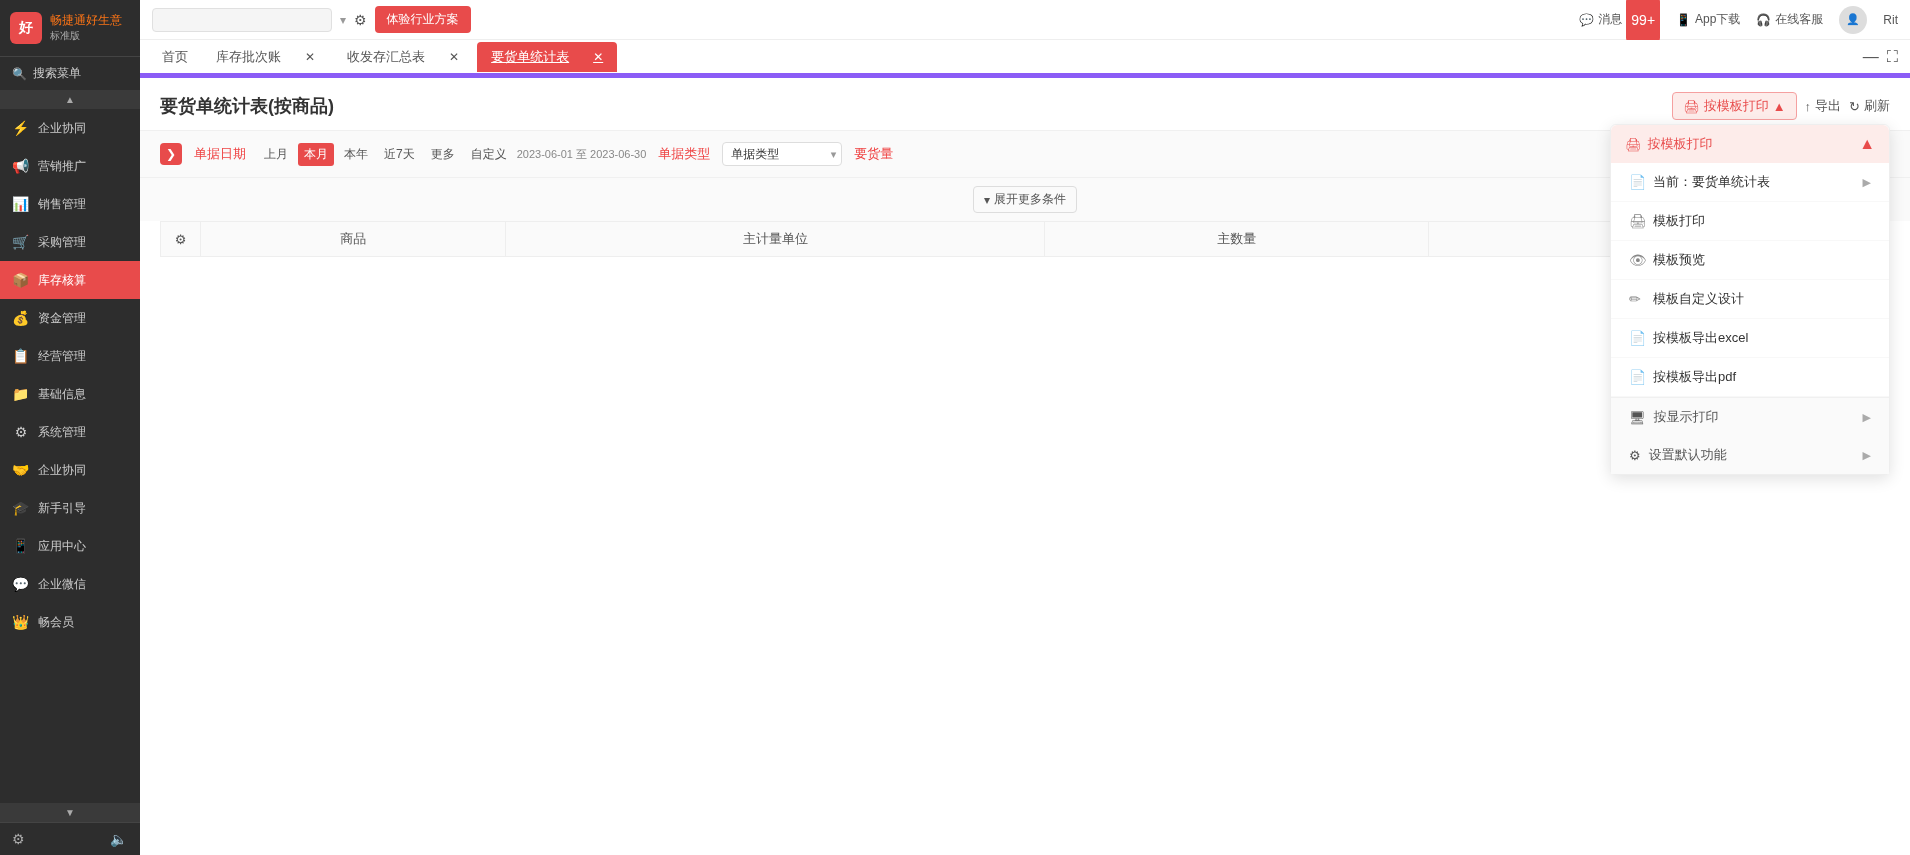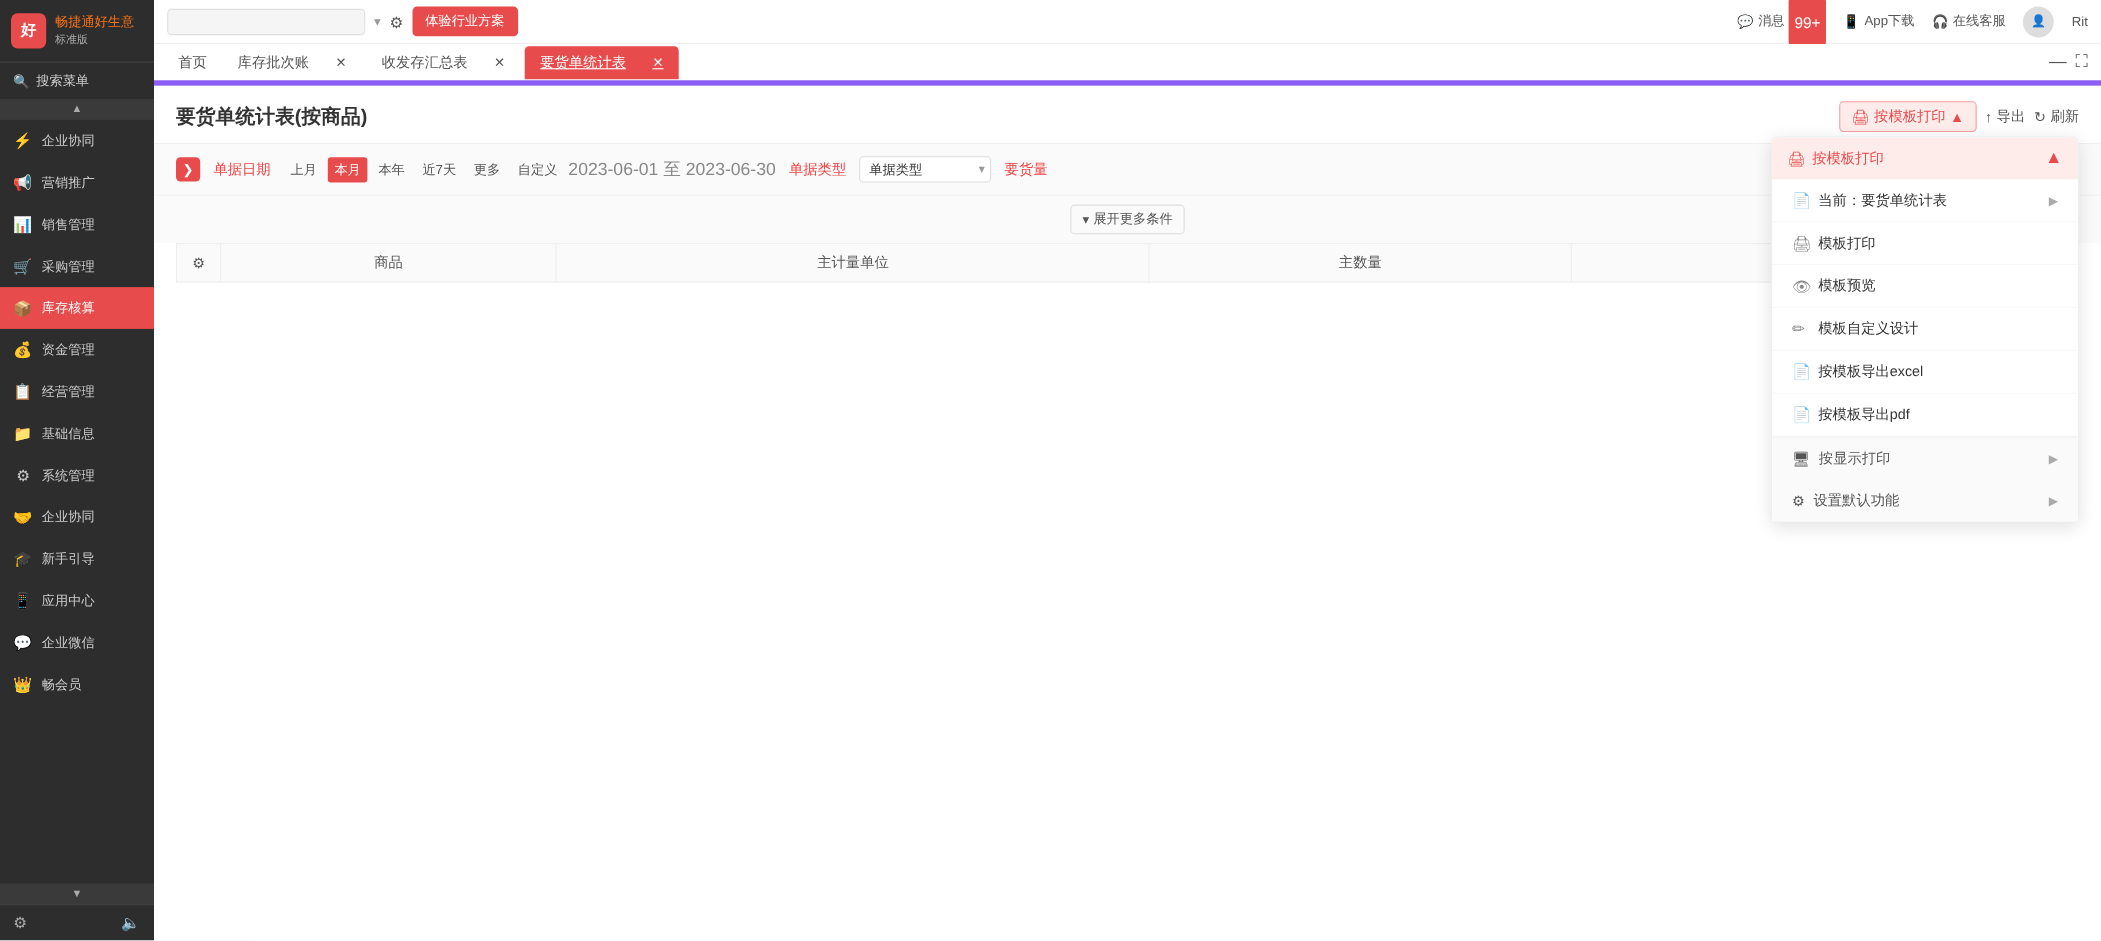--- a/index.html
+++ b/index.html
@@ -192,21 +192,21 @@
     }
     .filter-label { color: #ef4444; font-size: 13px; white-space: nowrap; }
     .date-group { display: flex; align-items: center; gap: 4px; }
     .date-btn {
       background: none; border: none; padding: 3px 6px;
       font-size: 12px; color: #555; cursor: pointer; border-radius: 3px; text-align: right;
     }
     .date-btn.active {
       background: #e84b4b; color: white; border-radius: 3px;
     }
-    .date-range { font-size: 16px; color: #888; }
+    .date-range { font-size: 11px; color: #888; }
     .filter-select {
       border: 1px solid #ddd; border-radius: 4px;
       padding: 4px 24px 4px 8px;
       font-size: 12px; color: #333;
       background: white; cursor: pointer;
       appearance: none;
       min-width: 120px;
     }
     .filter-select-wrap { position: relative; display: inline-block; }
     .filter-select-wrap::after {

